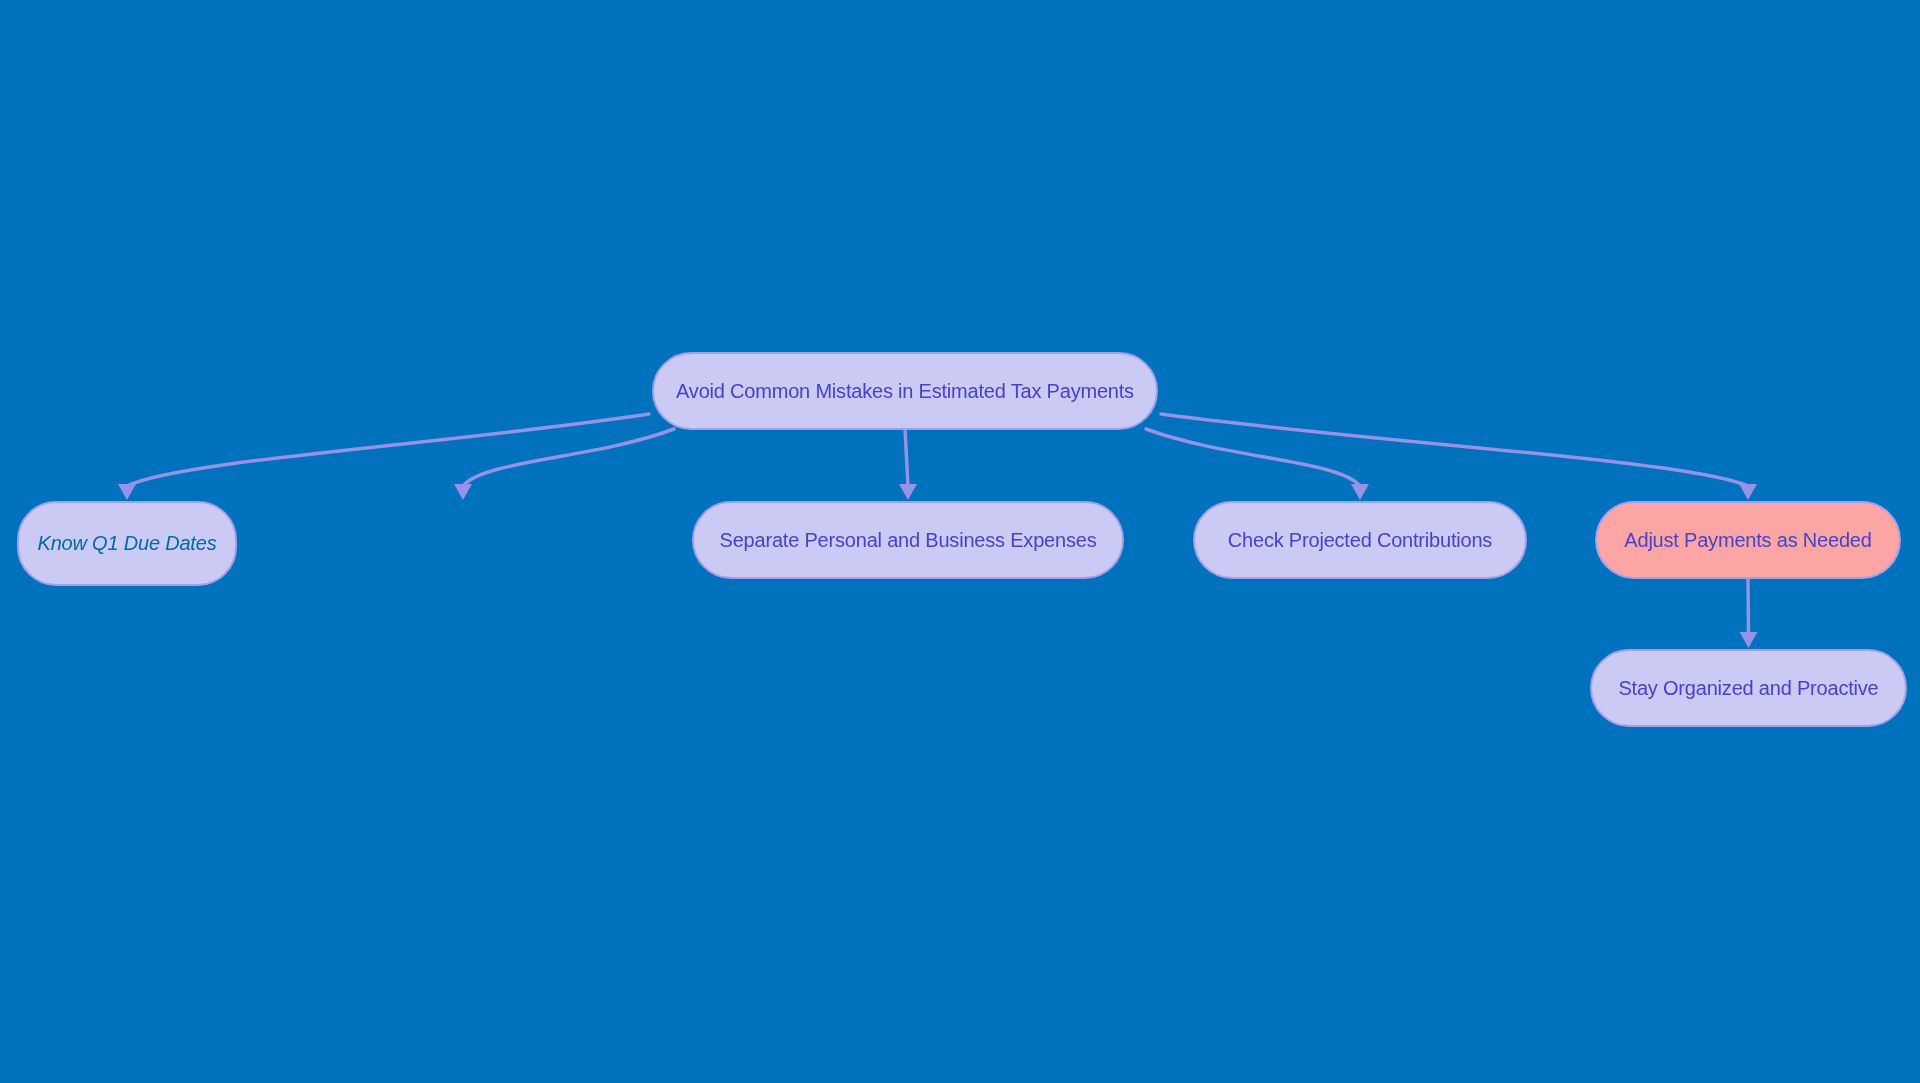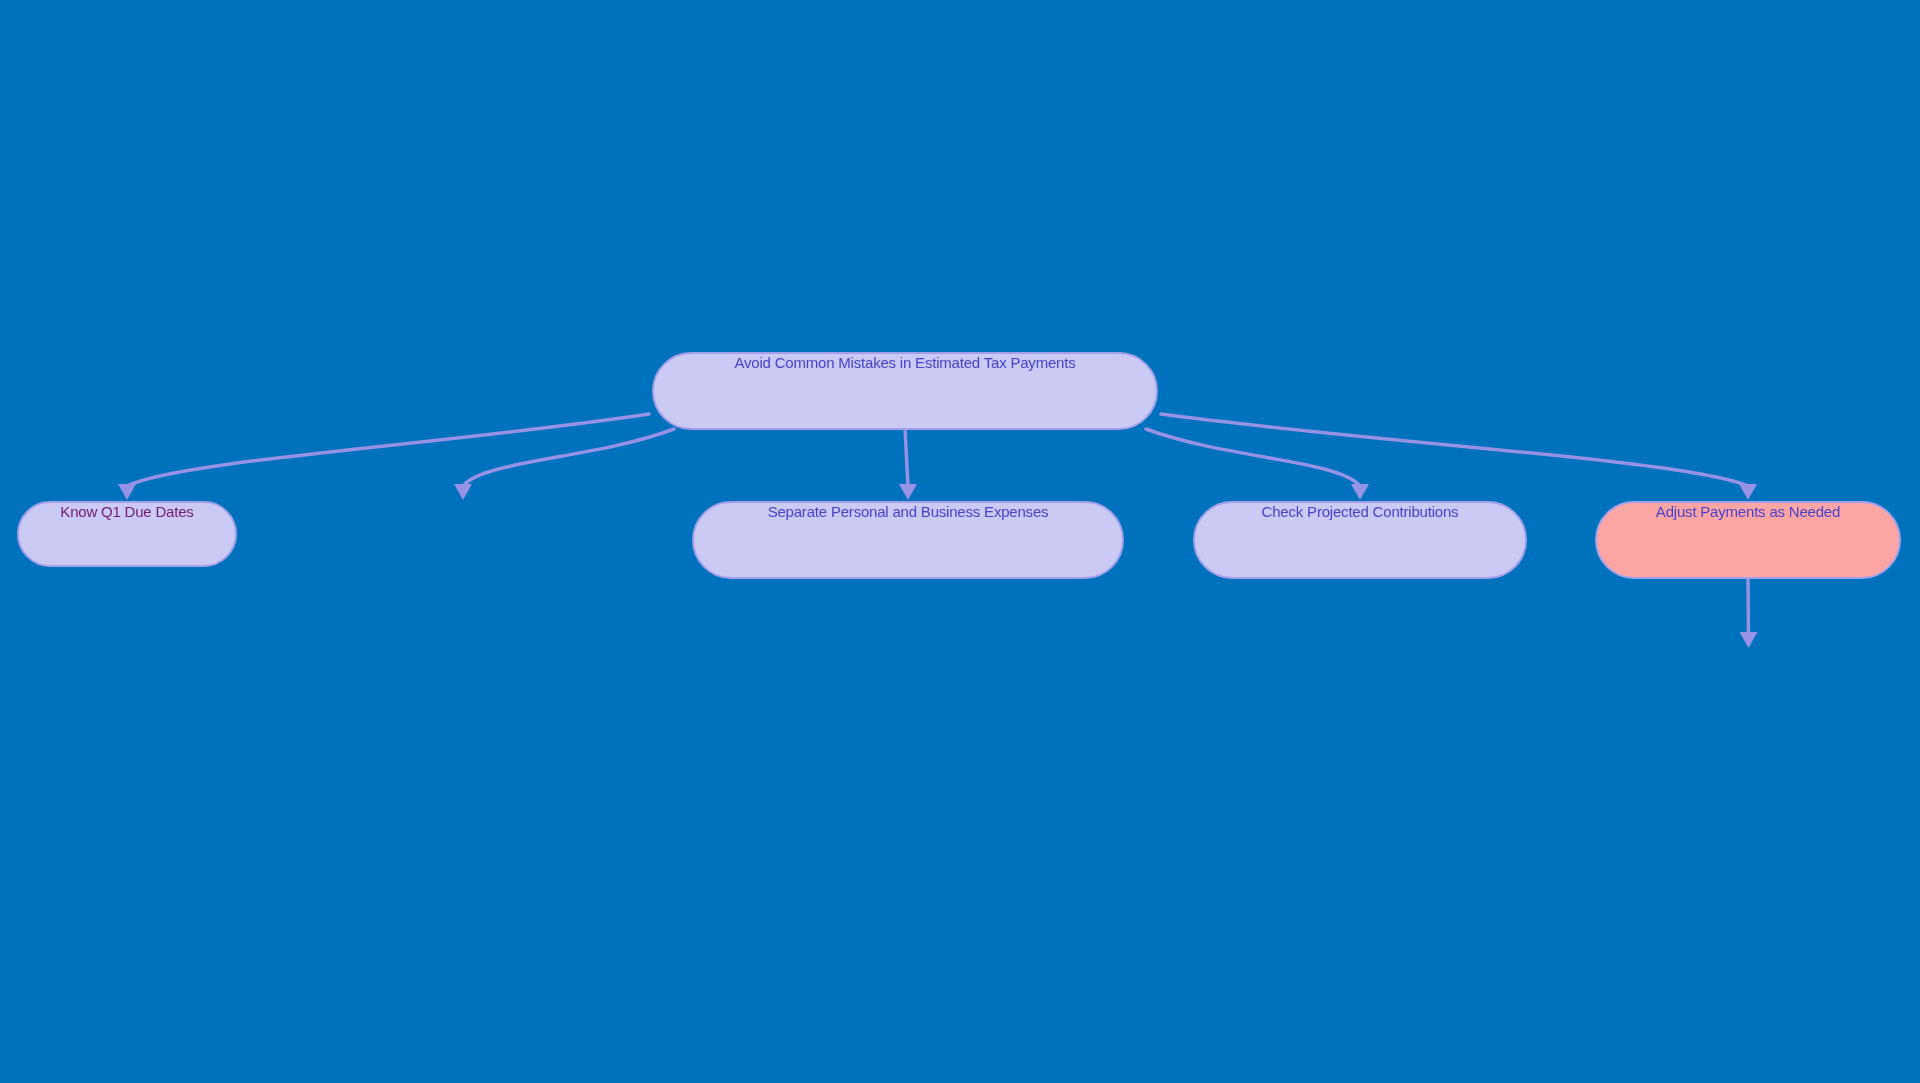--- a/index.html
+++ b/index.html
@@ -18,26 +18,26 @@
     position: absolute;
     left: 0;
     top: 0;
     width: 1920px;
     height: 1083px;
   }
   .node {
     position: absolute;
     box-sizing: border-box;
     display: flex;
-    align-items: flex-start;
+    align-items: center;
     justify-content: center;
     border-style: solid;
     border-width: 2px;
     white-space: nowrap;
-    font-size: 15px;
+    font-size: 20px;
     letter-spacing: -0.2px;
     cursor: default;
   }
 </style>
 </head>
 <body>
 
 <div id="canvas" style="background: rgb(0, 113, 188); width: 1920px; height: 1083px;">
   <svg id="edge-layer" xmlns="http://www.w3.org/2000/svg" viewBox="0 0 1920 1083">
       <path d="M 649 414 C 450.64 444, 179.2 460, 127 486" fill="none" stroke="#9692e6" stroke-width="3.5" stroke-linecap="round"></path>
@@ -50,25 +50,28 @@
       <polygon points="1360,500 1351,484 1369,484" fill="#9692e6"></polygon>
       <path d="M 1161 414 C 1384.06 444, 1689.3 460, 1748 486" fill="none" stroke="#9692e6" stroke-width="3.5" stroke-linecap="round"></path>
       <polygon points="1748,500 1739,484 1757,484" fill="#9692e6"></polygon>
       <path d="M 1748 577 L 1748.5 635" fill="none" stroke="#9692e6" stroke-width="3.5" stroke-linecap="round"></path>
       <polygon points="1748.5,648 1739.5,632 1757.5,632" fill="#9692e6"></polygon>
     </svg>
 
   <div class="node" style="left: 652px; top: 352px; width: 506px; height: 78px; border-radius: 39px; background: rgb(202, 202, 244); border-color: rgb(162, 160, 234); color: rgb(71, 66, 201);">
     <span>Avoid Common Mistakes in Estimated Tax Payments</span>
   </div>
-  <div class="node" style="left: 17px; top: 501px; width: 220px; height: 66px; border-radius: 39px; background: rgb(202, 202, 244); border-color: rgb(162, 160, 234); color: #701a75;">
+  <div class="node" style="left: 17px; top: 501px; width: 220px; height: 85px; border-radius: 39px; background: rgb(202, 202, 244); border-color: rgb(162, 160, 234); color: #0369a1; font-style: italic;">
     <span>Know Q1 Due Dates</span>
   </div>
   <div class="node" style="left: 692px; top: 501px; width: 432px; height: 78px; border-radius: 39px; background: rgb(202, 202, 244); border-color: rgb(162, 160, 234); color: rgb(71, 66, 201);">
     <span>Separate Personal and Business Expenses</span>
   </div>
   <div class="node" style="left: 1193px; top: 501px; width: 334px; height: 78px; border-radius: 39px; background: rgb(202, 202, 244); border-color: rgb(162, 160, 234); color: rgb(71, 66, 201);">
     <span>Check Projected Contributions</span>
   </div>
   <div class="node" style="left: 1595px; top: 501px; width: 306px; height: 78px; border-radius: 39px; background: #fca5a5; border-color: rgb(162, 160, 234); color: rgb(71, 66, 201);">
     <span>Adjust Payments as Needed</span>
   </div>
+  <div class="node" style="left: 1590px; top: 649px; width: 317px; height: 78px; border-radius: 39px; background: rgb(202, 202, 244); border-color: rgb(162, 160, 234); color: rgb(71, 66, 201);">
+    <span>Stay Organized and Proactive</span>
+  </div>
 </div>
 
 </body></html>

